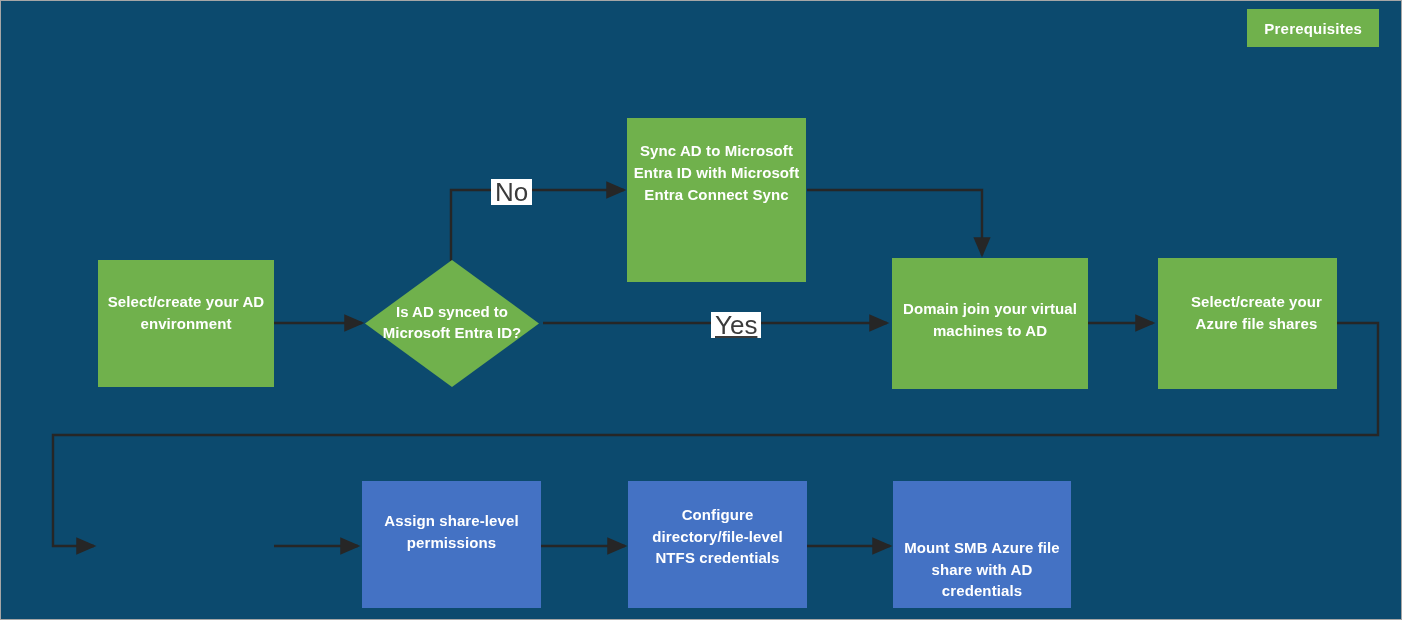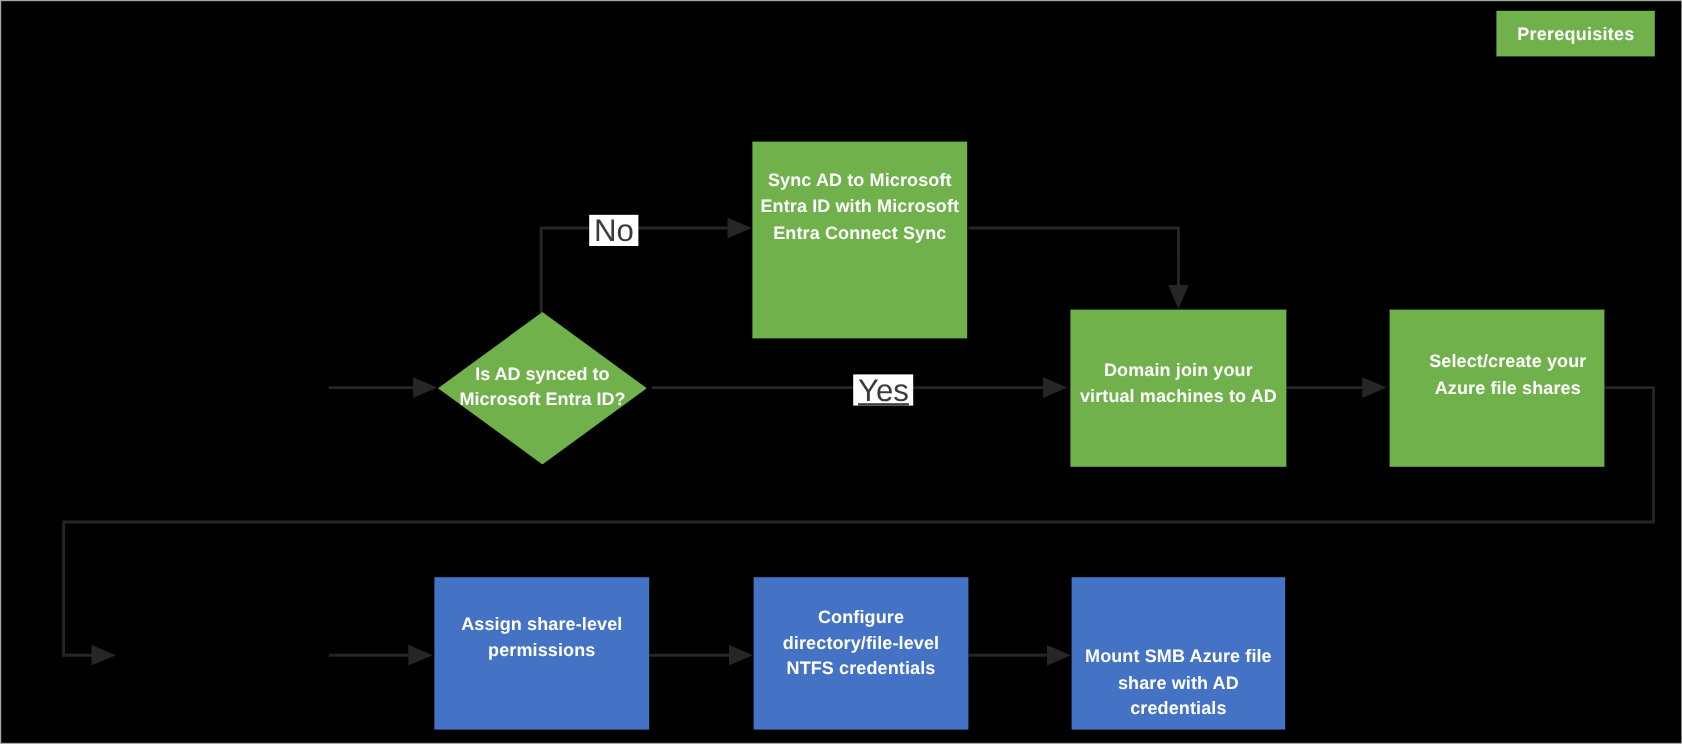--- a/index.html
+++ b/index.html
@@ -7,21 +7,21 @@
     padding: 0;
     background: #ffffff;
   }
   body {
     font-family: "Liberation Sans", sans-serif;
   }
   #canvas {
     position: relative;
     width: 1402px;
     height: 620px;
-    background: #000000;
+    background: #0c4a6e;
     border: 1px solid #a6a6a6;
     box-sizing: border-box;
     overflow: hidden;
   }
   svg.edges {
     position: absolute;
     left: 0;
     top: 0;
     width: 1402px;
     height: 620px;
@@ -137,31 +137,34 @@
       <path d="M806,545 L889,545"></path>
     </g>
   </svg>
 
   <div class="legend">
     <div class="chip green">
       <span>Prerequisites</span>
     </div>
   </div>
 
+  <div class="node green" style="left:97px; top:259px; width:176px; height:127px;">
+    <span class="txt" style="transform:translateY(-11px);">Select/create your AD environment</span>
+  </div>
 
   <div class="diamond" style="left:364px; top:259px; width:174px; height:127px;">
     <div class="shape"></div>
     <div class="label">Is AD synced to Microsoft Entra ID?</div>
   </div>
 
   <div class="node green" style="left:626px; top:117px; width:179px; height:164px; align-items:flex-start; padding-top:22px;">
     <span class="txt">Sync AD to Microsoft Entra ID with Microsoft Entra Connect Sync</span>
   </div>
 
-  <div class="node green" style="left:891px; top:257px; width:180px; height:131px;">
+  <div class="node green" style="left:891px; top:257px; width:196px; height:131px;">
     <span class="txt" style="transform:translateY(-4px);">Domain join your virtual machines to AD</span>
   </div>
 
   <div class="node green" style="left:1157px; top:257px; width:179px; height:131px;padding-left:24px;">
     <span class="txt" style="transform:translateY(-11px);">Select/create your Azure file shares</span>
   </div>
 
 
   <div class="node blue" style="left:361px; top:480px; width:179px; height:127px;">
     <span class="txt" style="transform:translateY(-13px);">Assign share-level permissions</span>

